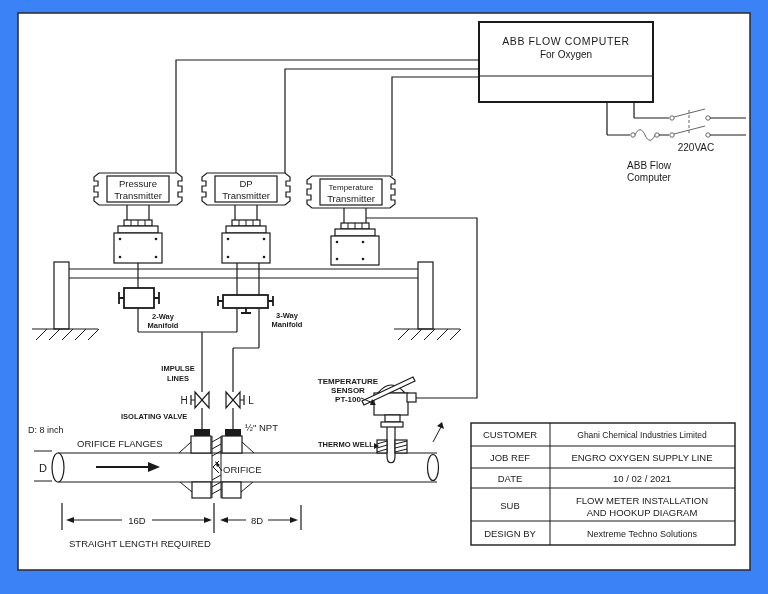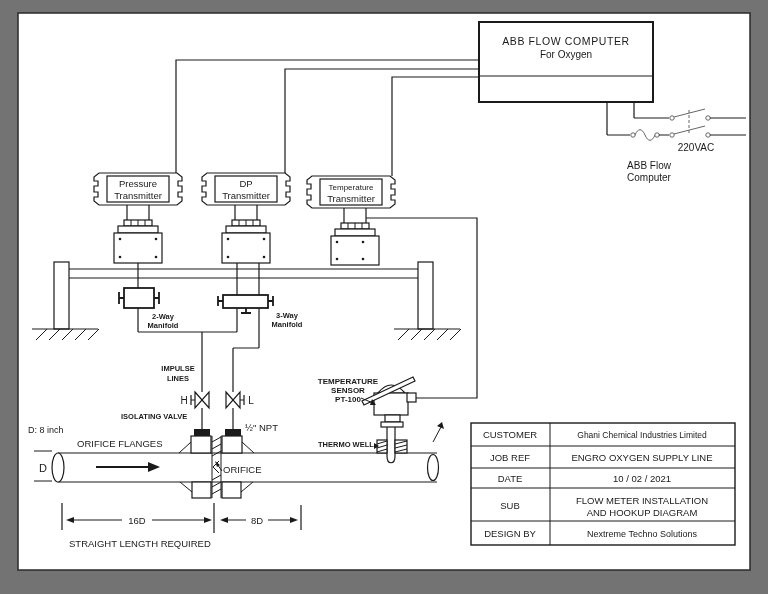--- a/index.html
+++ b/index.html
@@ -1,16 +1,16 @@
 <!DOCTYPE html>
 <html><head>
 <meta charset="utf-8">
 <style>
   html,body{margin:0;padding:0;background:#fff;}
-  .canvas{width:768px;height:594px;background:#737373;position:relative;overflow:hidden;}
+  .canvas{width:768px;height:594px;background:#3b82f6;position:relative;overflow:hidden;}
   svg{display:block;}
   .t{font-family:"Liberation Sans",sans-serif;fill:#1a1a1a;}
   .b{font-weight:bold;}
   .s7{font-size:7.5px}.s8{font-size:8px}.s85{font-size:8.5px}.s9{font-size:9px}
   .s95{font-size:9.5px}.s10{font-size:10px}.s105{font-size:10.5px}.s11{font-size:11px}
   .mid{text-anchor:middle}
   .ln{stroke:#1a1a1a;stroke-width:1.2;fill:none}
   .ln1{stroke:#1a1a1a;stroke-width:1;fill:none}
   .ln2{stroke:#1a1a1a;stroke-width:1.8;fill:none}
   .ln3{stroke:#1a1a1a;stroke-width:2.2;fill:none}

